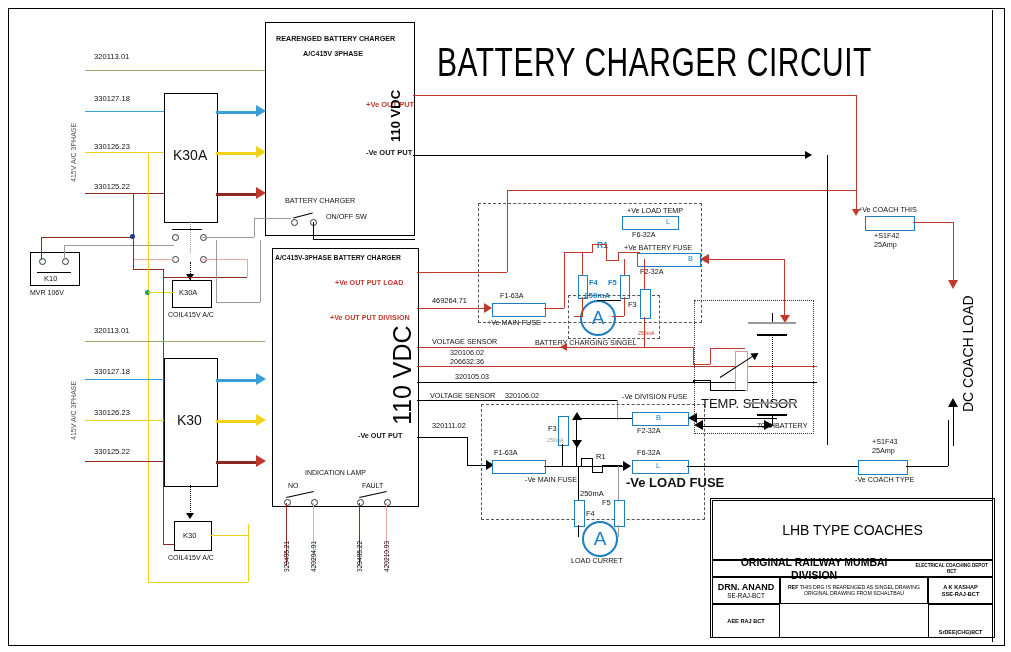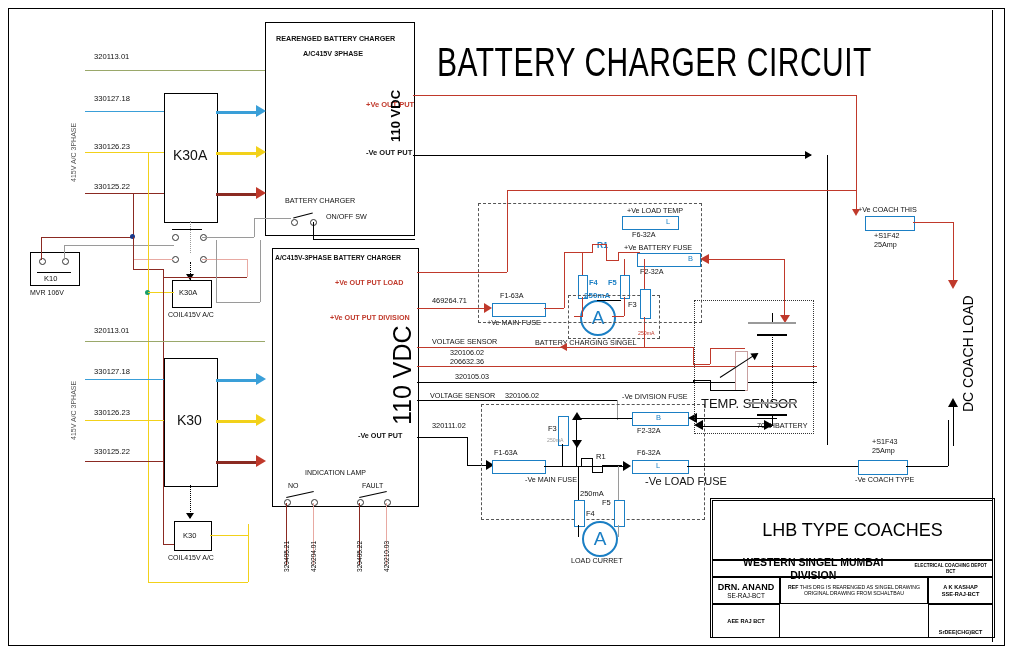--- a/index.html
+++ b/index.html
@@ -293,21 +293,21 @@
   <div class="arw" style="left:688px;top:413px;border-top:5px solid transparent;border-bottom:5px solid transparent;border-right:9px solid #000;"></div>
   <div class="wire h k" style="left:697px;top:418px;width:80px;"></div>
   <div class="wire h k" style="left:576px;top:418px;width:56px;"></div>
   <div class="wire v k" style="left:576px;top:418px;height:48px;"></div>
   <div class="arw" style="left:572px;top:412px;border-left:5px solid transparent;border-right:5px solid transparent;border-bottom:8px solid #000;"></div>
   <div class="arw" style="left:572px;top:440px;border-left:5px solid transparent;border-right:5px solid transparent;border-top:8px solid #000;"></div>
 
   <div class="lbl" style="left:637px;top:448px;font-size:7.2px;">F6-32A</div>
   <div class="fuse" style="left:632px;top:460px;width:55px;height:12px;"></div>
   <div class="lbl blu" style="left:656px;top:461px;font-size:7.5px;">L</div>
-  <div class="lbl" style="left:645px;top:475px;font-size:11px;">-Ve LOAD FUSE</div>
+  <div class="lbl" style="left:626px;top:475px;font-size:13px;font-weight:bold;">-Ve LOAD FUSE</div>
   <div class="arw" style="left:623px;top:461px;border-top:5px solid transparent;border-bottom:5px solid transparent;border-left:8px solid #000;"></div>
   <div class="wire h k" style="left:687px;top:466px;width:171px;"></div>
 
   <div class="lbl" style="left:580px;top:489px;font-size:7.5px;">250mA</div>
   <div class="fuse" style="left:574px;top:500px;width:9px;height:25px;"></div>
   <div class="fuse" style="left:614px;top:500px;width:9px;height:25px;"></div>
   <div class="lbl" style="left:586px;top:509px;font-size:7.5px;">F4</div>
   <div class="lbl" style="left:602px;top:498px;font-size:7.5px;">F5</div>
   <div class="wire v k" style="left:578px;top:466px;height:34px;"></div>
   <div class="wire v gr" style="left:618px;top:466px;height:34px;"></div>
@@ -363,24 +363,24 @@
   <div class="wire v k" style="left:948px;top:420px;height:46px;"></div>
 
   <div class="vert" style="left:960px;top:412px;transform:rotate(-90deg);font-size:14px;">DC  COACH LOAD</div>
   <div class="wire v k" style="left:953px;top:404px;height:42px;"></div>
   <div class="arw" style="left:948px;top:398px;border-left:5px solid transparent;border-right:5px solid transparent;border-bottom:9px solid #000;"></div>
 
   <div class="wire v k" style="left:992px;top:10px;height:632px;border-left-width:1.5px;"></div>
 
   <div class="tbox" style="left:710px;top:498px;width:285px;height:140px;"></div>
   <div class="tbox" style="left:712px;top:500px;width:281px;height:60px;flex-direction:column;">
-    <div style="font-size:18px;white-space:nowrap;">LHB TYPE COACHES</div>
+    <div style="font-size:14px;white-space:nowrap;">LHB TYPE COACHES</div>
   </div>
   <div class="tbox" style="left:712px;top:560px;width:281px;height:17px;justify-content:flex-start;padding-left:6px;">
-    <span style="font-size:10.5px;font-weight:bold;">WESTERN SINGEL MUMBAI DIVISION</span>
+    <span style="font-size:10.5px;font-weight:bold;">ORIGINAL RAILWAY MUMBAI DIVISION</span>
     <span style="font-size:4.6px;font-weight:bold;margin-left:2px;">ELECTRICAL COACHING DEPOT BCT</span>
   </div>
   <div class="tbox" style="left:712px;top:577px;width:68px;height:27px;flex-direction:column;">
     <div style="font-size:9px;font-weight:bold;">DRN. ANAND</div>
     <div style="font-size:6.4px;">SE-RAJ-BCT</div>
   </div>
   <div class="tbox" style="left:780px;top:577px;width:148px;height:27px;flex-direction:column;">
     <div style="font-size:5.2px;">
       <span style="font-weight:bold;">REF</span>
       <span>THIS DRG IS REARENGED AS SINGEL DRAWING</span>

